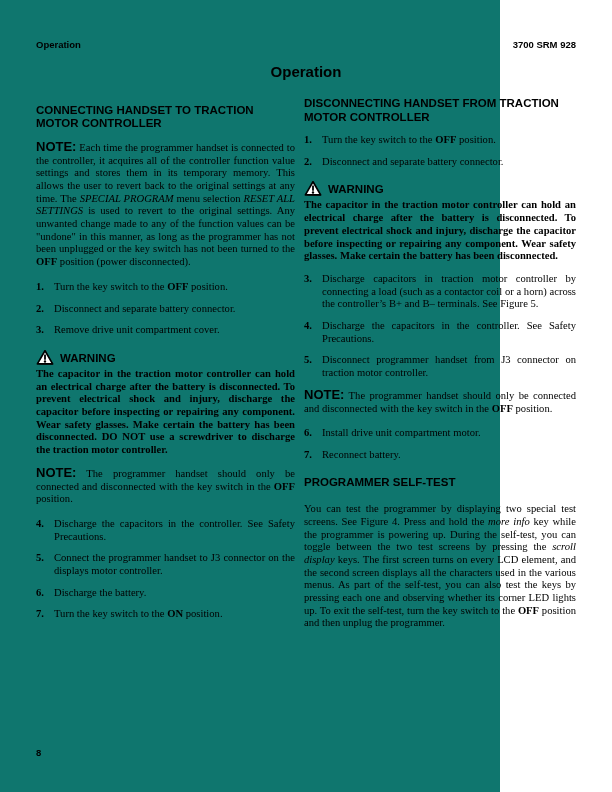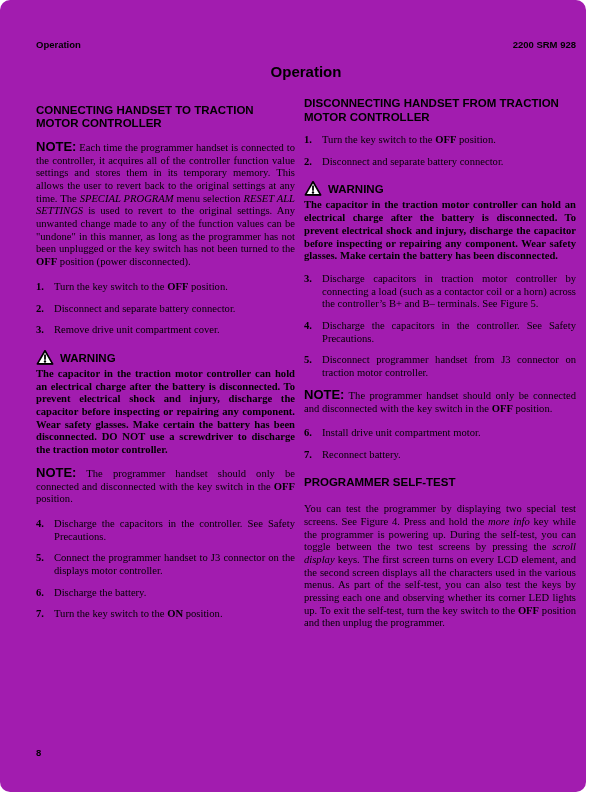--- a/index.html
+++ b/index.html
@@ -1,18 +1,18 @@
 <!DOCTYPE html>
 <html lang="en"><head>
 <meta charset="utf-8">
 <style>
   html,body{margin:0;padding:0;background:#fff;}
   body{width:612px;height:792px;overflow:hidden;color:#000;}
-  .page{position:relative;width:586px;height:792px;background:#a21caf;
-        font-family:"Liberation Serif",serif;font-size:10.6px;line-height:12.7px;border-radius:10px;}
+  .page{position:relative;width:500px;height:792px;background:#0f766e;
+        font-family:"Liberation Serif",serif;font-size:10.6px;line-height:12.7px;}
   .runhead{position:absolute;top:40px;left:36px;width:540px;display:flex;
            justify-content:space-between;font-family:"Liberation Sans",sans-serif;
            font-weight:bold;font-size:9.5px;line-height:10px;}
   .doc-title{position:absolute;top:66px;left:0;width:612px;text-align:center;
              font-family:"Liberation Sans",sans-serif;font-weight:bold;font-size:15px;}
   .columns{position:absolute;top:97px;left:36px;width:540px;display:flex;gap:9px;align-items:flex-end;}
   .col{text-align:justify;hyphens:auto;-webkit-hyphens:auto;}
   .col-left{width:259px;}
   .col-right{width:272px;}
   .sect{font-family:"Liberation Sans",sans-serif;font-weight:bold;font-size:11.5px;
@@ -34,21 +34,21 @@
            font-weight:bold;font-size:9.5px;}
   .warn-icon{flex:none;display:inline-block;}
 </style>
 </head>
 <body>
 
 <div class="page">
 
   <div class="runhead">
     <span>Operation</span>
-    <span>2200 SRM 928</span>
+    <span>3700 SRM 928</span>
   </div>
 
   <div class="doc-title">Operation</div>
 
   <div class="columns">
 
     <div class="col col-left">
       <div class="sect">CONNECTING HANDSET TO TRACTION MOTOR CONTROLLER</div>
 
       <p class="note"><span class="nl">NOTE:</span><span> Each time the programmer handset is connected to the controller, it acquires all of the controller function value settings and stores them in its temporary memory. This allows the user to revert back to the original settings at any time. The </span><span class="i">SPECIAL PROGRAM</span><span> menu selection </span><span class="i">RESET ALL SETTINGS</span><span> is used to revert to the original settings. Any unwanted change made to any of the function values can be "undone" in this manner, as long as the programmer has not been unplugged or the key switch has not been turned to the </span><span class="b">OFF</span><span> position (power disconnected).</span></p>

